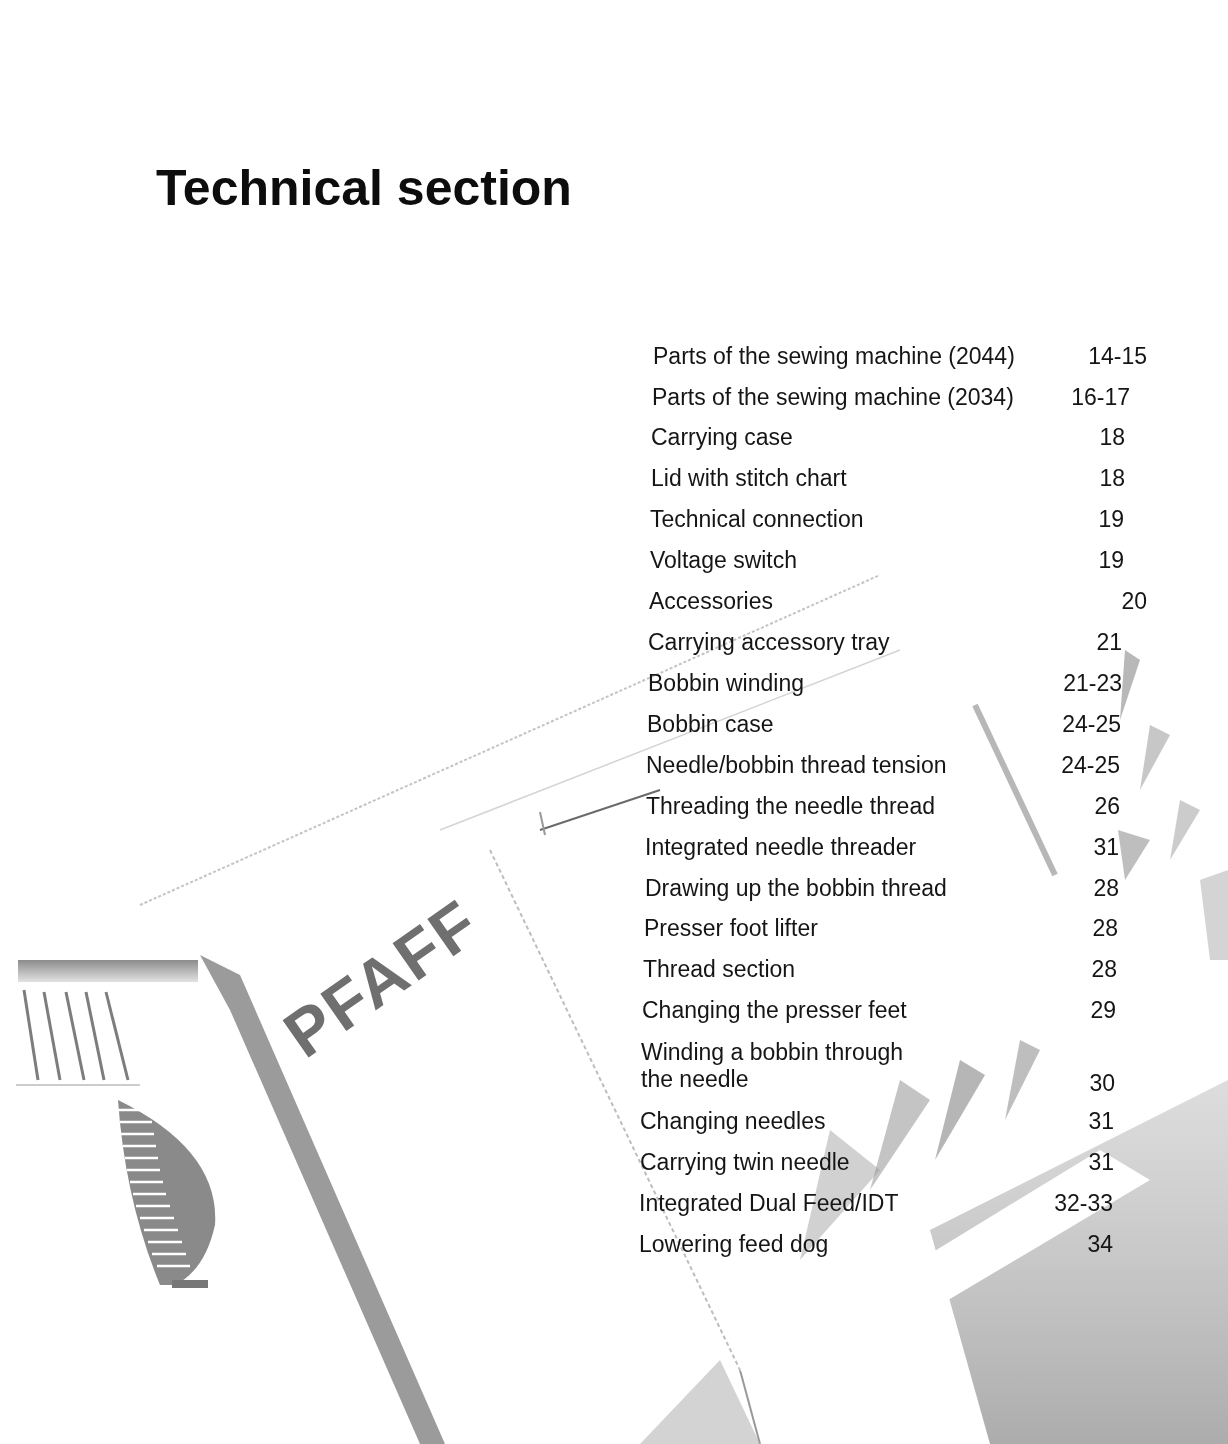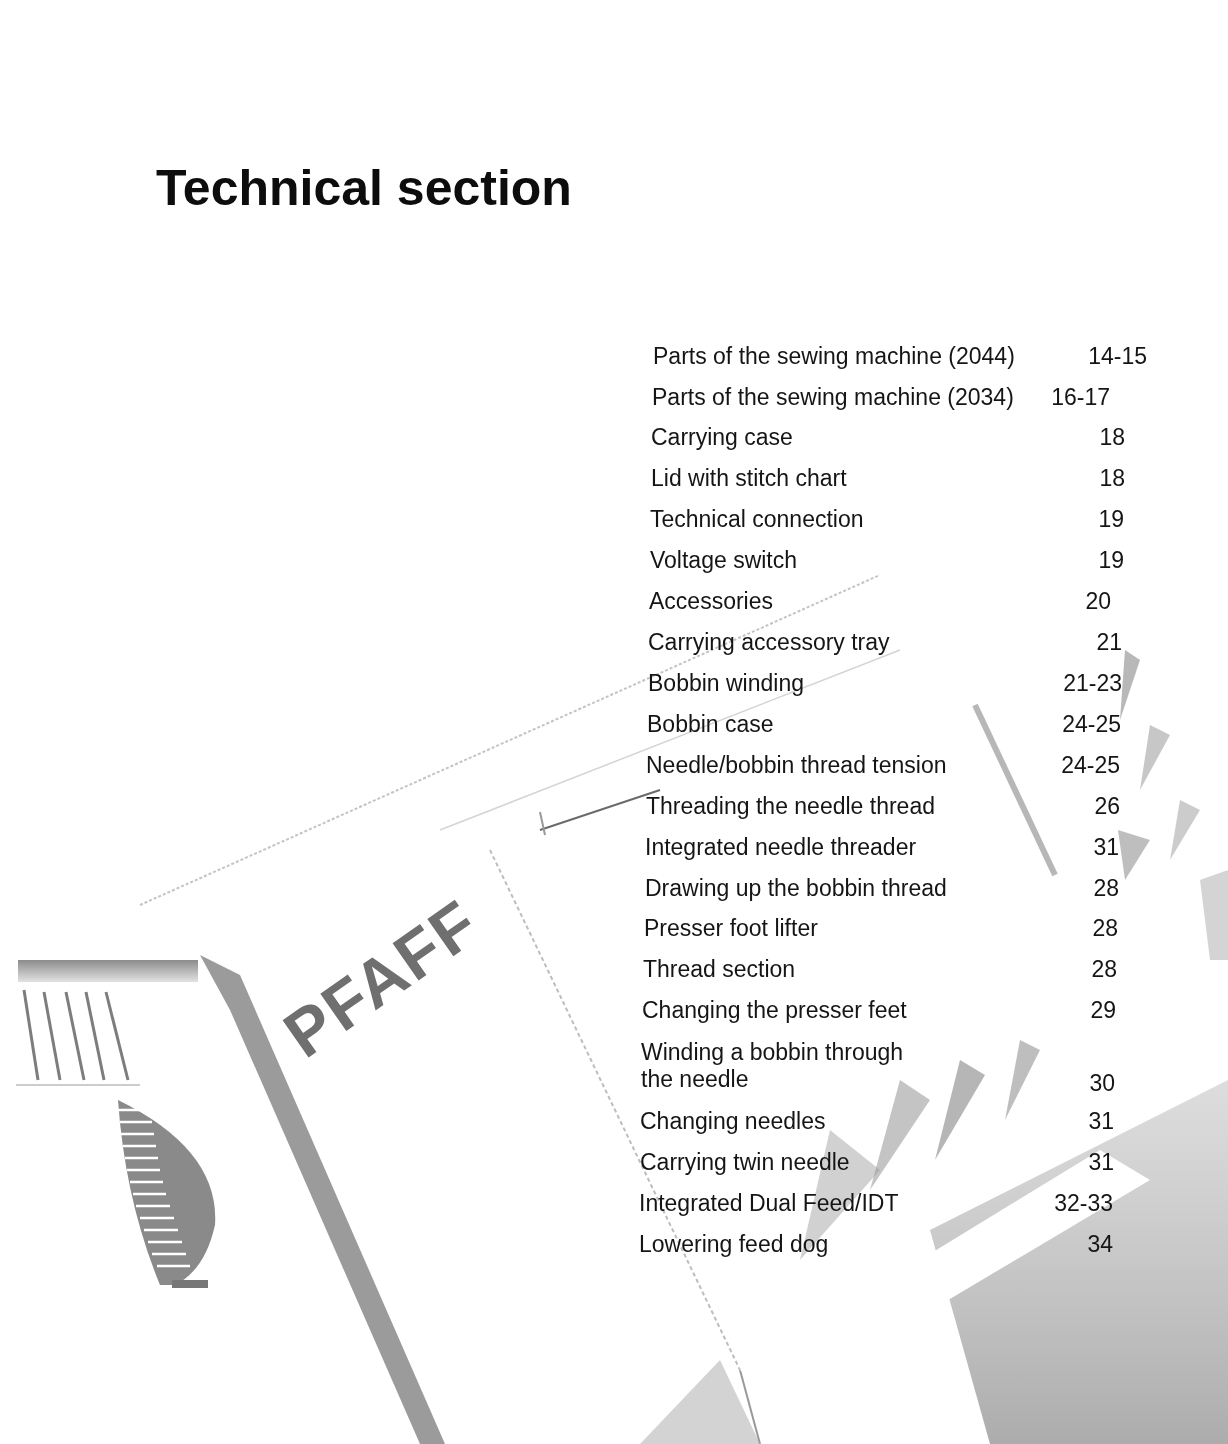--- a/index.html
+++ b/index.html
@@ -138,41 +138,41 @@
 
 <h1 class="page-title">Technical section</h1>
 
 <div class="toc">
   <div class="toc-row" style="left:653px; top:343px;">
     <span class="toc-label">Parts of the sewing machine (2044)</span>
     <span class="toc-page" style="left:432px; width:62px;">14-15</span>
   </div>
   <div class="toc-row" style="left:652px; top:384px;">
     <span class="toc-label">Parts of the sewing machine (2034)</span>
-    <span class="toc-page" style="left:396px; width:62px;">16-17</span>
+    <span class="toc-page" style="left:416px; width:62px;">16-17</span>
   </div>
   <div class="toc-row" style="left:651px; top:424px;">
     <span class="toc-label">Carrying case</span>
     <span class="toc-page" style="left:412px; width:62px;">18</span>
   </div>
   <div class="toc-row" style="left:651px; top:465px;">
     <span class="toc-label">Lid with stitch chart</span>
     <span class="toc-page" style="left:412px; width:62px;">18</span>
   </div>
   <div class="toc-row" style="left:650px; top:506px;">
     <span class="toc-label">Technical connection</span>
     <span class="toc-page" style="left:412px; width:62px;">19</span>
   </div>
   <div class="toc-row" style="left:650px; top:547px;">
     <span class="toc-label">Voltage switch</span>
     <span class="toc-page" style="left:412px; width:62px;">19</span>
   </div>
   <div class="toc-row" style="left:649px; top:588px;">
     <span class="toc-label">Accessories</span>
-    <span class="toc-page" style="left:400px; width:62px;">20</span>
+    <span class="toc-page" style="left:436px; width:62px;">20</span>
   </div>
   <div class="toc-row" style="left:648px; top:629px;">
     <span class="toc-label">Carrying accessory tray</span>
     <span class="toc-page" style="left:412px; width:62px;">21</span>
   </div>
   <div class="toc-row" style="left:648px; top:670px;">
     <span class="toc-label">Bobbin winding</span>
     <span class="toc-page" style="left:412px; width:62px;">21-23</span>
   </div>
   <div class="toc-row" style="left:647px; top:711px;">

